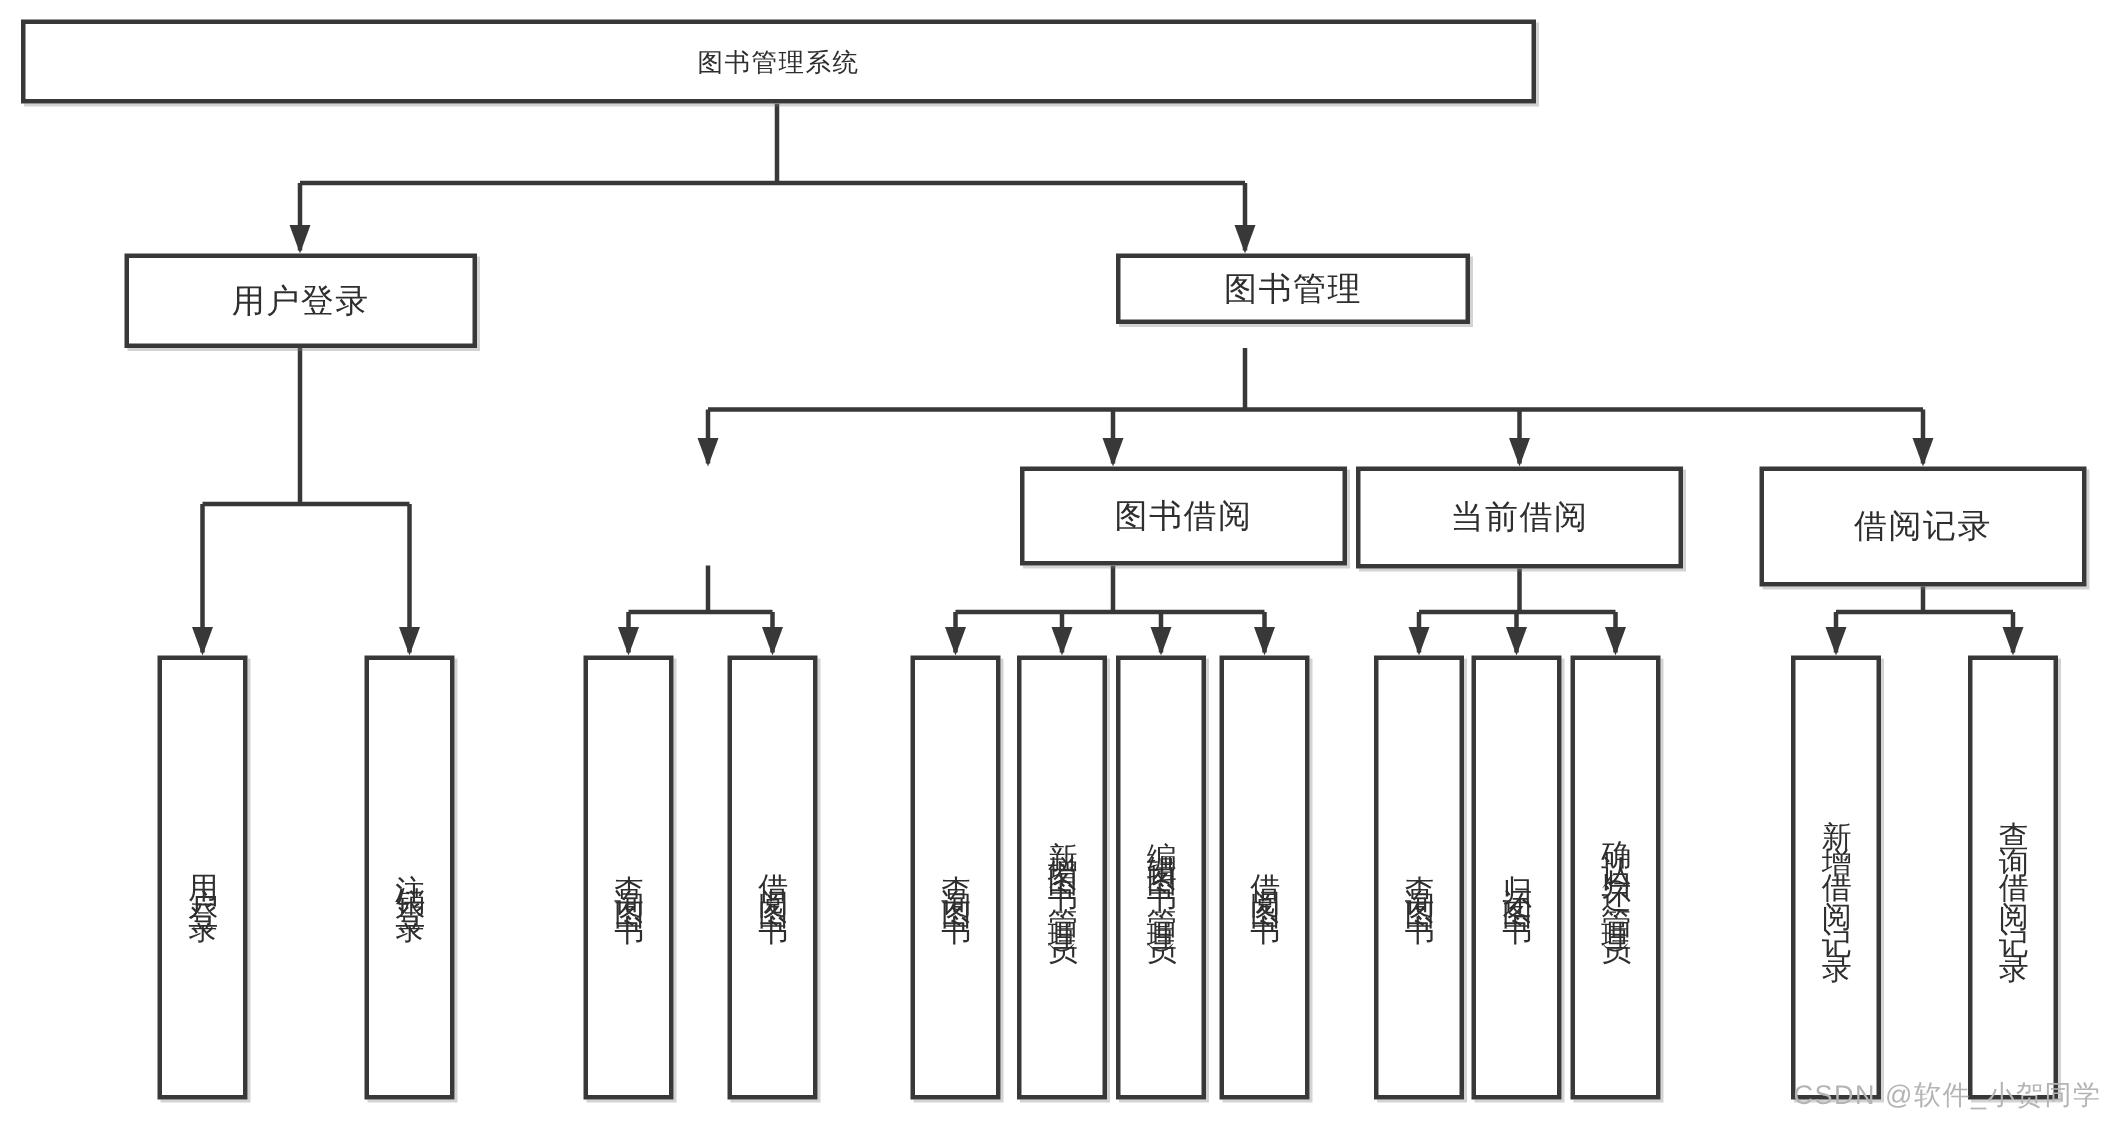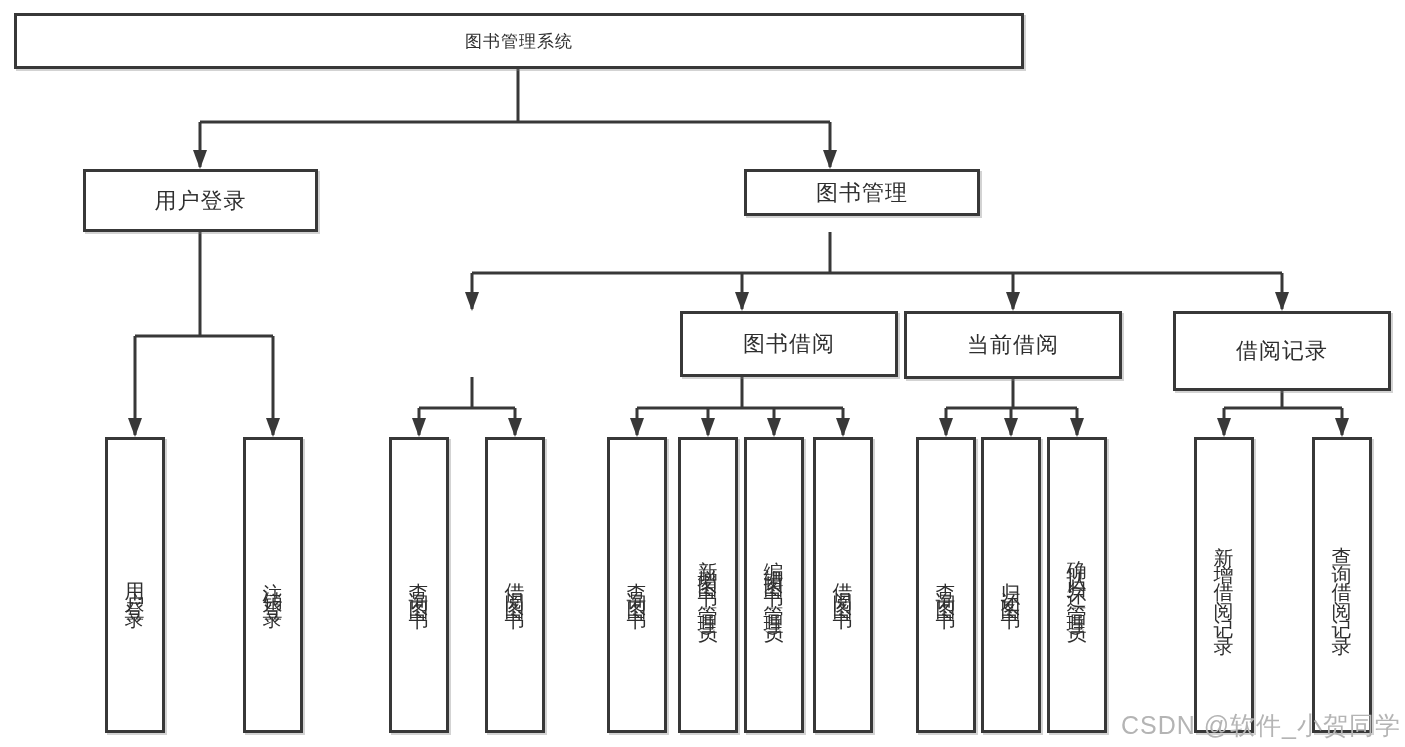--- a/index.html
+++ b/index.html
@@ -40,21 +40,21 @@
     text-orientation:mixed;
     font-size:20px;
     letter-spacing:9px;
     line-height:1;
     text-align:center;
   }
   .leaf.ls-wide{letter-spacing:18px;}
   #watermark{
     position:absolute;right:4px;bottom:5px;
     color:var(--watermark);
-    font-size:25px;letter-spacing:1px;
+    font-size:18px;letter-spacing:1px;
     z-index:5;white-space:nowrap;
   }
 </style>
 </head>
 <body>
 
 <div id="stage">
 
   <svg id="connectors" viewBox="0 0 1405 747" xmlns="http://www.w3.org/2000/svg">
     <path d="M518 69 V122 M200 122 H830 M200 122 V167 M830 122 V167

